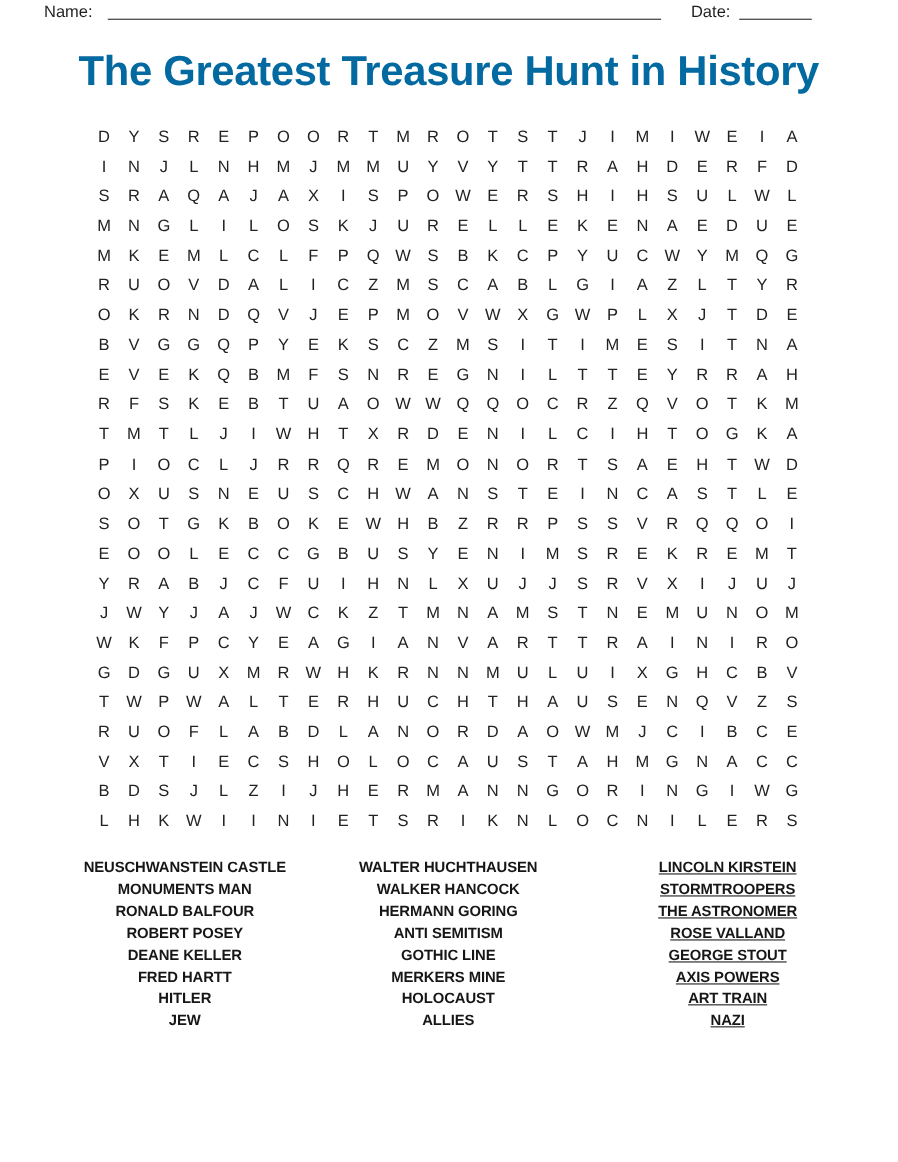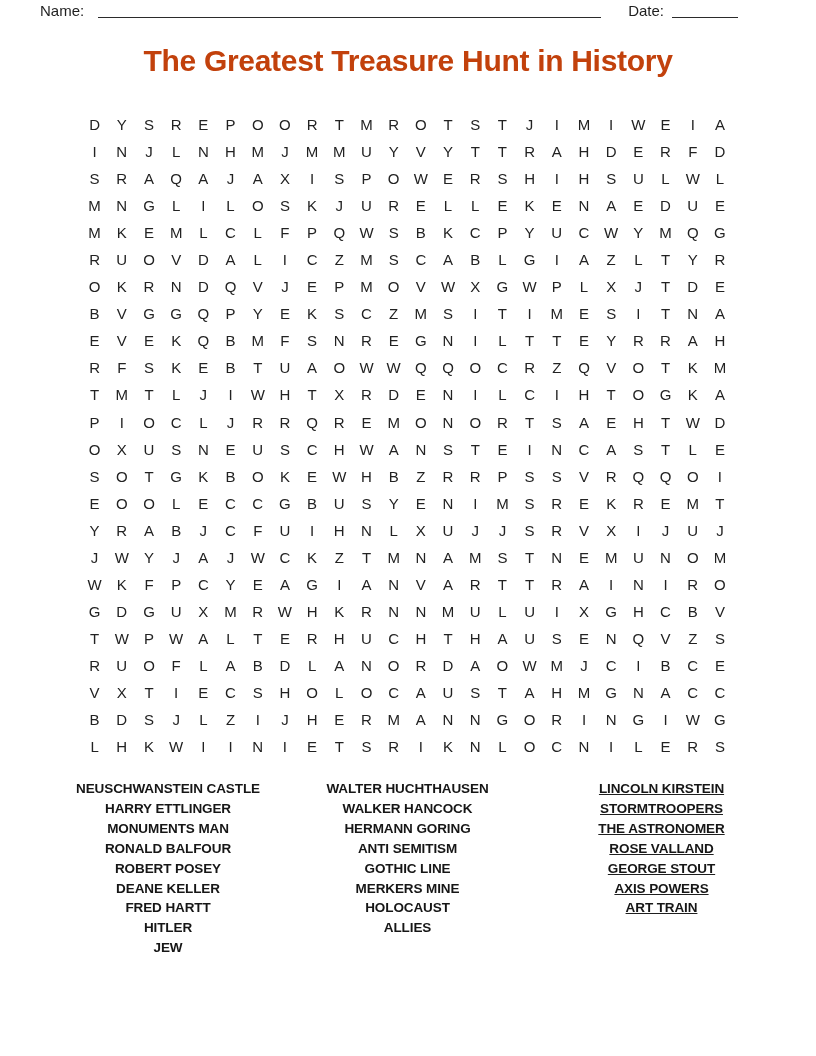--- a/index.html
+++ b/index.html
@@ -38,24 +38,24 @@
   .date-label { margin-left: 27px; }
   .date-blank { width: 66px; margin-left: 8px; }
 
   
   .title {
     position: absolute;
     top: 44px;
     left: 0;
     width: 100%;
     text-align: center;
-    font-size: 30px;
+    font-size: 38px;
     font-weight: 600;
     letter-spacing: -0.3px;
-    color: #c2410c;
+    color: #0369a1;
   }
 
   
   .grid {
     position: absolute;
     top: 111px;
     left: 81px;
     display: grid;
     grid-template-columns: repeat(24, 27.2px);
     grid-auto-rows: 27.05px;
@@ -680,21 +680,20 @@
       <span class="grid-cell">I</span>
       <span class="grid-cell">L</span>
       <span class="grid-cell">E</span>
       <span class="grid-cell">R</span>
       <span class="grid-cell">S</span>
     </div>
 
   <div class="word-list">
     <div class="word-col word-col-1">
         <div class="word-item">NEUSCHWANSTEIN CASTLE</div>
-        <div class="word-item">HARRY ETTLINGER</div>
         <div class="word-item">MONUMENTS MAN</div>
         <div class="word-item">RONALD BALFOUR</div>
         <div class="word-item">ROBERT POSEY</div>
         <div class="word-item">DEANE KELLER</div>
         <div class="word-item">FRED HARTT</div>
         <div class="word-item">HITLER</div>
         <div class="word-item">JEW</div>
       </div>
     <div class="word-col word-col-2">
         <div class="word-item">WALTER HUCHTHAUSEN</div>
@@ -707,16 +706,17 @@
         <div class="word-item">ALLIES</div>
       </div>
     <div class="word-col word-col-3">
         <div class="word-item">LINCOLN KIRSTEIN</div>
         <div class="word-item">STORMTROOPERS</div>
         <div class="word-item">THE ASTRONOMER</div>
         <div class="word-item">ROSE VALLAND</div>
         <div class="word-item">GEORGE STOUT</div>
         <div class="word-item">AXIS POWERS</div>
         <div class="word-item">ART TRAIN</div>
+        <div class="word-item">NAZI</div>
       </div>
   </div>
 
 </div>
 
 </body></html>

